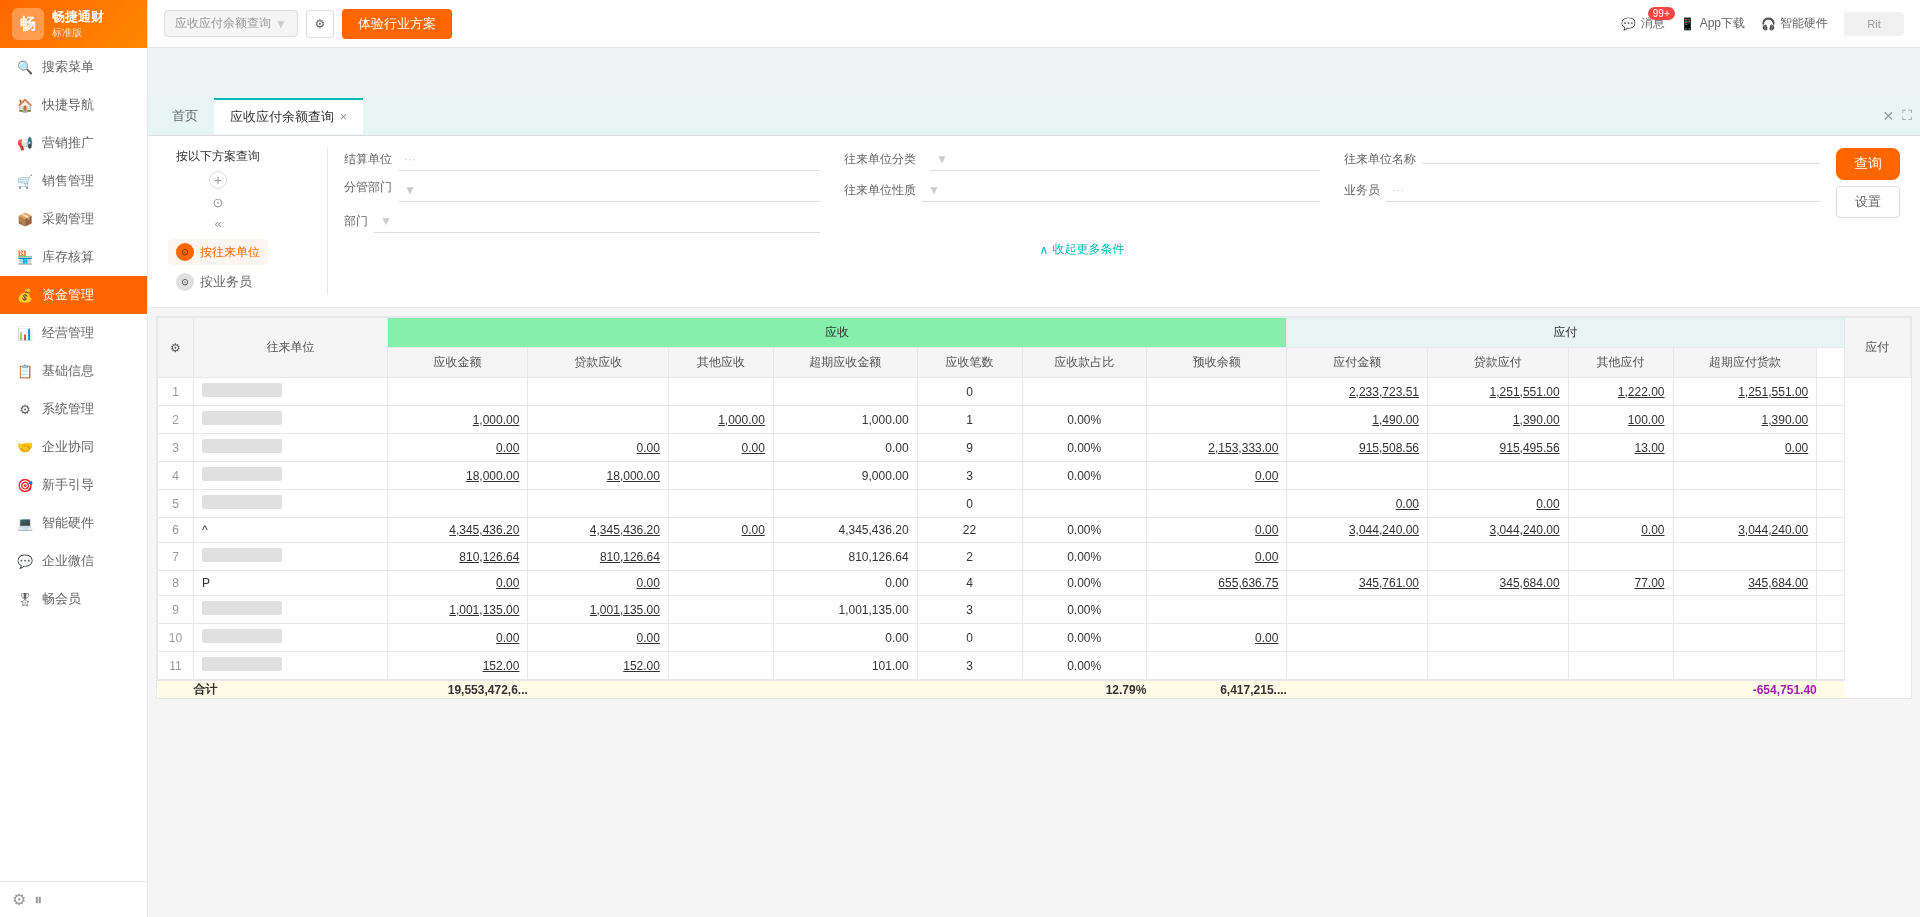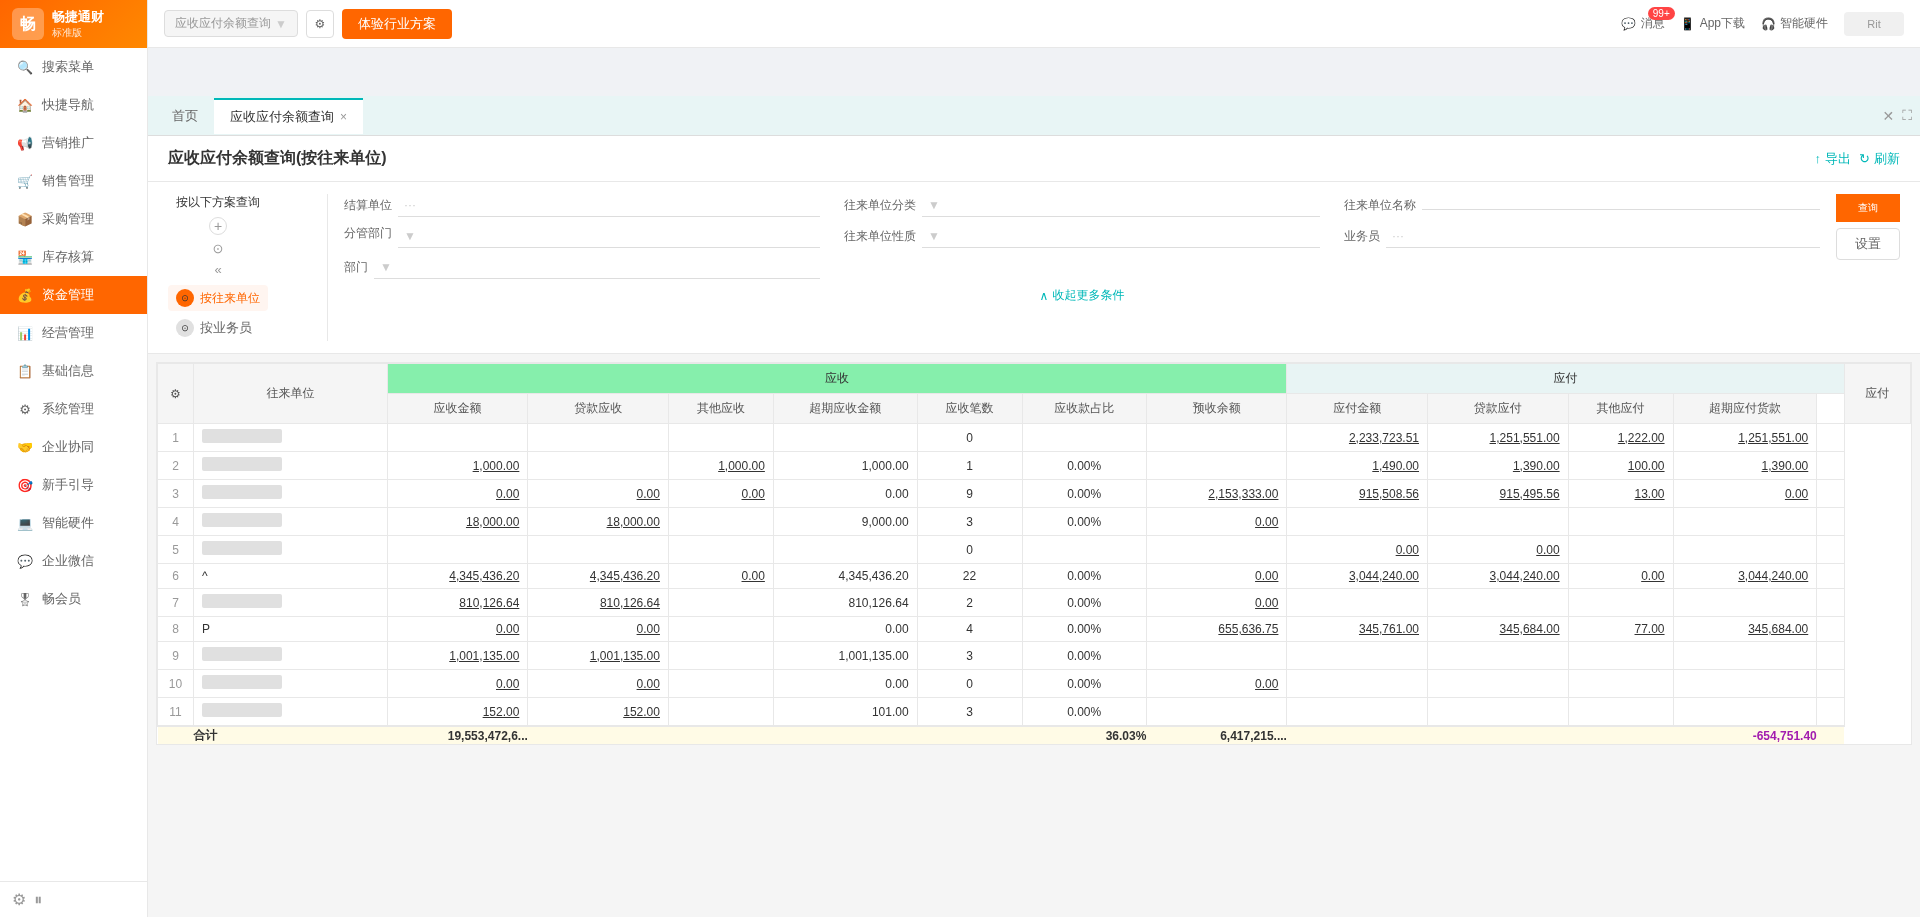--- a/index.html
+++ b/index.html
@@ -183,33 +183,20 @@
     <div class="tab-active">
       <span>应收应付余额查询</span>
       <span class="tab-close">×</span>
     </div>
     <div class="tab-bar-right">
       <span class="tab-bar-icon">✕</span>
       <span class="tab-bar-icon">⛶</span>
     </div>
   </div>
 
-  <div class="page-header">
-    <h2 class="page-title">应收应付余额查询(按往来单位)</h2>
-    <div class="header-actions">
-      <button class="header-btn">
-        <span>↑</span>
-        <span>导出</span>
-      </button>
-      <button class="header-btn">
-        <span>↻</span>
-        <span>刷新</span>
-      </button>
-    </div>
-  </div>
 
   <div class="filter-area">
     <div style="display:flex; gap:0;">
 
       <div style="display:flex; align-items:flex-start; border-right:1px solid #e8e8e8; padding-right:12px; margin-right:16px; min-width:160px;">
         <div>
           <div style="display:flex; align-items:center; gap:6px; margin-bottom:8px;flex-direction:column;">
             <span style="font-size:12px; color:#333;">按以下方案查询</span>
             <span style="width:18px;height:18px;border:1px solid #ddd;border-radius:50%;display:inline-flex;align-items:center;justify-content:center;color:#999;font-size:14px;cursor:pointer;">+</span>
             <span style="color:#999;cursor:pointer;font-size:13px;">⊙</span>
@@ -228,21 +215,21 @@
 
       <div style="flex:1;">
         <div style="display:grid; grid-template-columns:1fr 1fr 1fr; gap:8px 24px; margin-bottom:8px;">
 
           <div style="display:flex; align-items:center; gap:6px;">
             <span style="color:#666;font-size:12px;white-space:nowrap;">结算单位</span>
             <div style="flex:1;border-bottom:1px solid #ddd;padding:4px 6px;display:flex;align-items:center;justify-content:space-between;min-width:100px;">
               <span style="color:#ccc;">···</span>
             </div>
           </div>
-          <div style="display:flex; align-items:center; gap:6px;">
+          <div style="display:flex; align-items:center; gap:14px;">
             <span style="color:#666;font-size:12px;white-space:nowrap;">往来单位分类</span>
             <div style="flex:1;border-bottom:1px solid #ddd;padding:4px 6px;display:flex;align-items:center;justify-content:space-between;min-width:100px;">
               <span style="color:#ccc;">▼</span>
             </div>
           </div>
           <div style="display:flex; align-items:center; gap:6px;">
             <span style="color:#666;font-size:12px;white-space:nowrap;">往来单位名称</span>
             <div style="flex:1;border-bottom:1px solid #ddd;padding:4px 6px;min-width:100px;"></div>
           </div>
 
@@ -273,21 +260,21 @@
           </div>
         </div>
 
         <div style="display:flex; justify-content:center; align-items:center; cursor:pointer; color:#00b8b8; font-size:12px; gap:4px; margin-top:4px;">
           <span>∧</span>
           <span>收起更多条件</span>
         </div>
       </div>
 
       <div style="display:flex; flex-direction:column; gap:6px; margin-left:16px; justify-content:flex-start; padding-top:0;">
-        <button style="background:#ff6600;color:#fff;border:none;border-radius:0;padding:7px 18px;font-size:10px;cursor:pointer;">查询</button>
+        <button style="background:#ff6600;color:#fff;border:none;border-radius:8px;padding:7px 18px;font-size:14px;cursor:pointer;">查询</button>
         <button style="background:#fff;color:#666;border:1px solid #ddd;border-radius:4px;padding:6px 18px;font-size:13px;cursor:pointer;">设置</button>
       </div>
     </div>
   </div>
 
   <div class="table-area">
     <div class="table-wrapper">
       <table>
         <thead>
           <tr>
@@ -493,21 +480,21 @@
           </tbody>
         <tfoot>
           <tr class="footer-row">
             <td></td>
             <td>合计</td>
             <td class="td-number">19,553,472,6...</td>
             <td></td>
             <td></td>
             <td></td>
             <td></td>
-            <td class="td-number">36.03%</td>
+            <td class="td-number">12.79%</td>
             <td class="td-number">6,417,215....</td>
             <td></td>
             <td></td>
             <td></td>
             <td class="td-number" style="color:#a21caf;">-654,751.40</td>
             <td></td>
           </tr>
         </tfoot>
       </table>
     </div>

